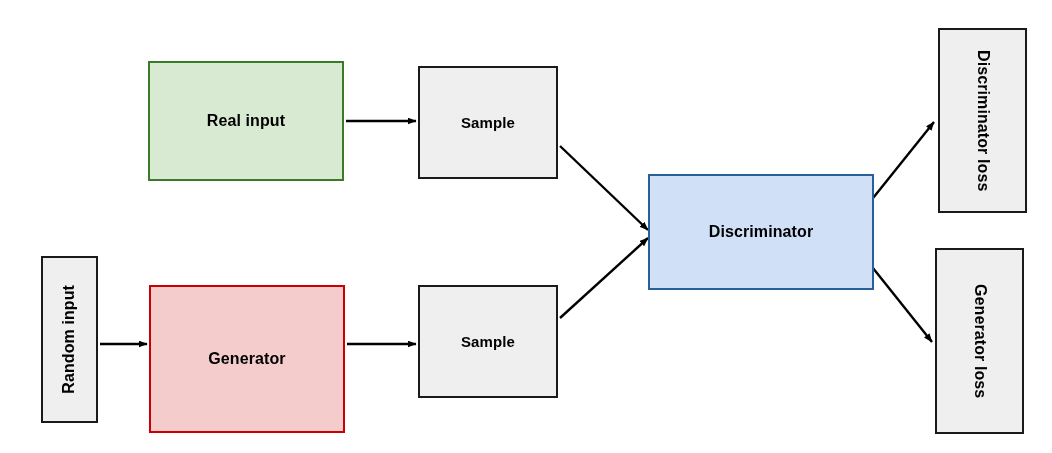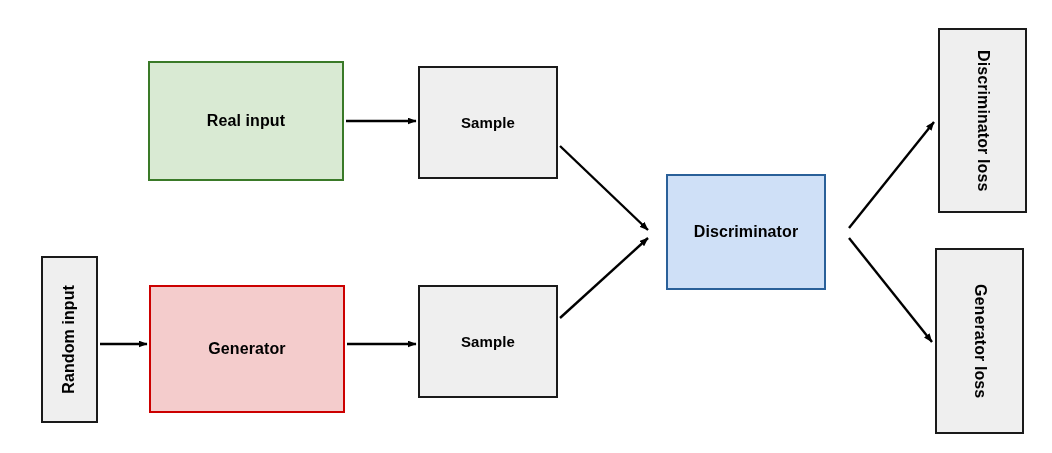--- a/index.html
+++ b/index.html
@@ -39,36 +39,36 @@
     writing-mode: vertical-rl;
     transform: rotate(180deg);
     white-space: nowrap;
   }
   #node-real-images {
     left: 148px; top: 61px;  width: 196px; height: 120px;
     background: #d9ead3; border: 2px solid #3a7a28;
     font-size: 16px;
   }
   #node-generator {
-    left: 149px; top: 285px; width: 196px; height: 128px;
+    left: 149px; top: 285px; width: 196px; height: 148px;
     background: #f4cccc; border: 2px solid #cc0000;
     font-size: 16px;
   }
   #node-sample-real {
     left: 418px; top: 66px;  width: 140px; height: 113px;
     background: #efefef; border: 2px solid #1a1a1a;
     font-size: 15px;
   }
   #node-sample-fake {
     left: 418px; top: 285px; width: 140px; height: 113px;
     background: #efefef; border: 2px solid #1a1a1a;
     font-size: 15px;
   }
   #node-discriminator {
-    left: 666px; top: 174px; width: 160px; height: 116px;
+    left: 648px; top: 174px; width: 226px; height: 116px;
     background: #cfe0f7; border: 2px solid #2a6099;
     font-size: 16px;
   }
   #node-discriminator-loss {
     left: 938px; top: 28px;  width: 89px;  height: 185px;
     background: #efefef; border: 2px solid #1a1a1a;
     font-size: 16px;
   }
   #node-generator-loss {
     left: 935px; top: 248px; width: 89px;  height: 186px;

